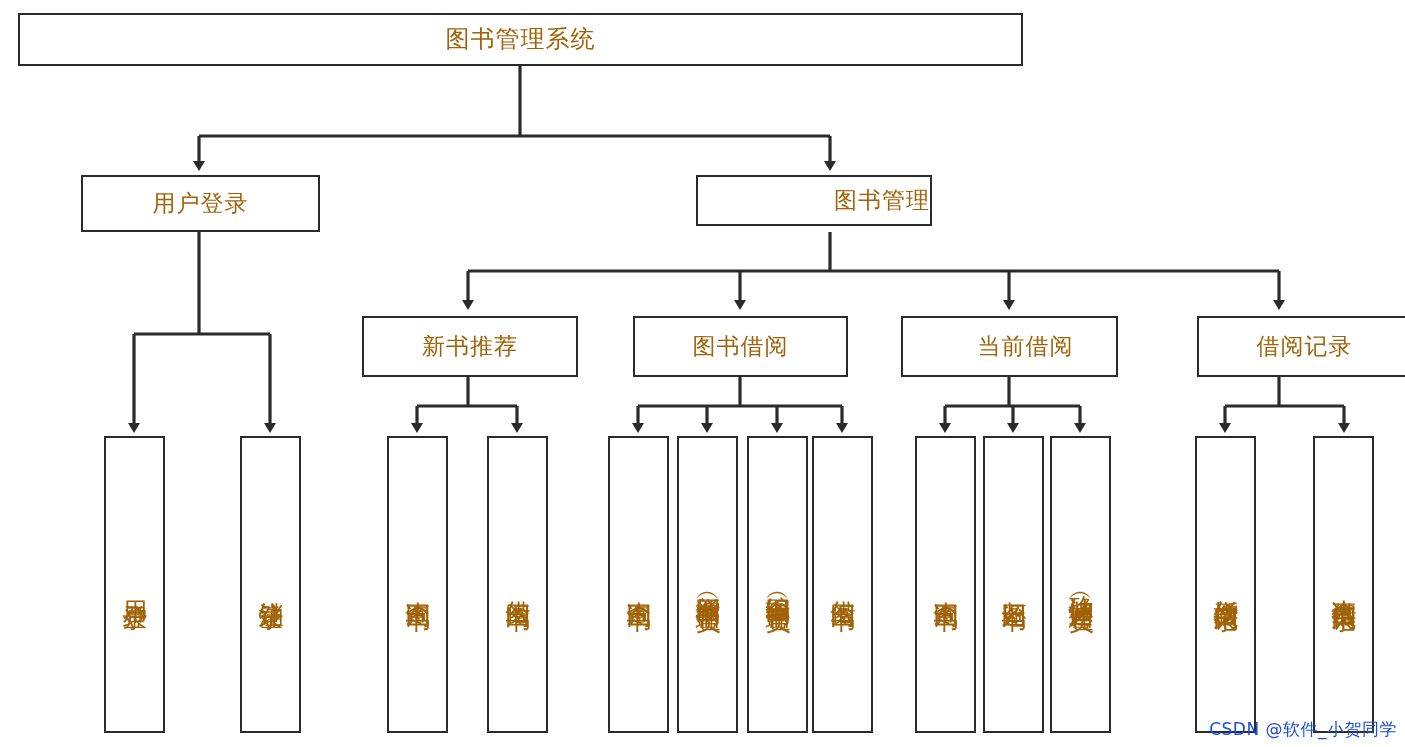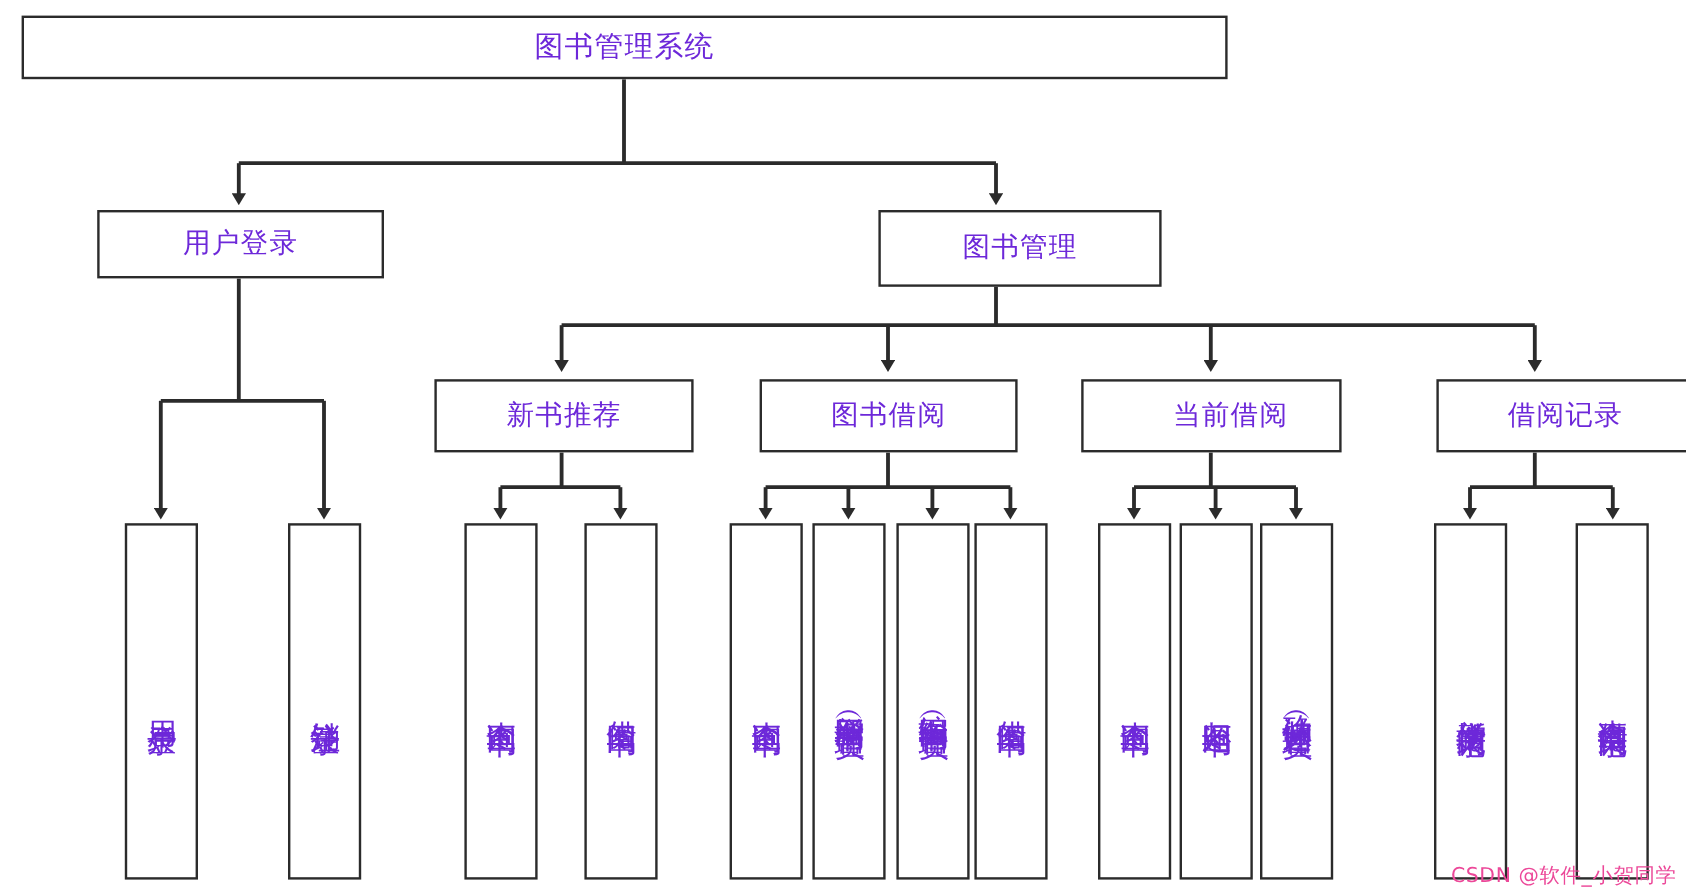--- a/index.html
+++ b/index.html
@@ -27,21 +27,21 @@
     pointer-events: none;
   }
   .node {
     position: absolute;
     box-sizing: border-box;
     background: #ffffff;
     border: 2.5px solid #2b2b2b;
     display: flex;
     align-items: center;
     justify-content: center;
-    color: #6d28d9;
+    color: #a16207;
   }
   .node-h {
     font-size: 23px;
     letter-spacing: 1px;
     line-height: 1.2;
     white-space: nowrap;
   }
   .node-root {
     font-size: 24px;
   }
@@ -60,21 +60,21 @@
     writing-mode: vertical-rl;
     text-orientation: upright;
     display: block;
     max-height: 100%;
   }
   .watermark {
     position: absolute;
     right: 8px;
     bottom: 6px;
     font-size: 17px;
-    color: #ec4899;
+    color: #1d4ed8;
     white-space: nowrap;
     letter-spacing: 0.5px;
   }
 </style>
 </head>
 <body>
 
 <div id="canvas">
 
   <svg class="wires" viewBox="0 0 1405 747" xmlns="http://www.w3.org/2000/svg">
@@ -127,21 +127,21 @@
     </g>
   </svg>
 
   <div class="node node-h node-root" style="left:18px; top:13px; width:1005px; height:53px;">
     <span>图书管理系统</span>
   </div>
 
   <div class="node node-h" style="left:81px; top:175px; width:239px; height:57px;">
     <span>用户登录</span>
   </div>
-  <div class="node node-h" style="left:732px; top:175px; width:236px; height:64px;">
+  <div class="node node-h" style="left:696px; top:175px; width:236px; height:51px;justify-content:flex-end;">
     <span>图书管理</span>
   </div>
 
   <div class="node node-h" style="left:633px; top:316px; width:215px; height:61px;">
     <span>图书借阅</span>
   </div>
   <div class="node node-h" style="left:362px; top:316px; width:216px; height:61px;">
     <span>新书推荐</span>
   </div>
   <div class="node node-h" style="left:901px; top:316px; width:217px; height:61px;padding-left:32px;">

